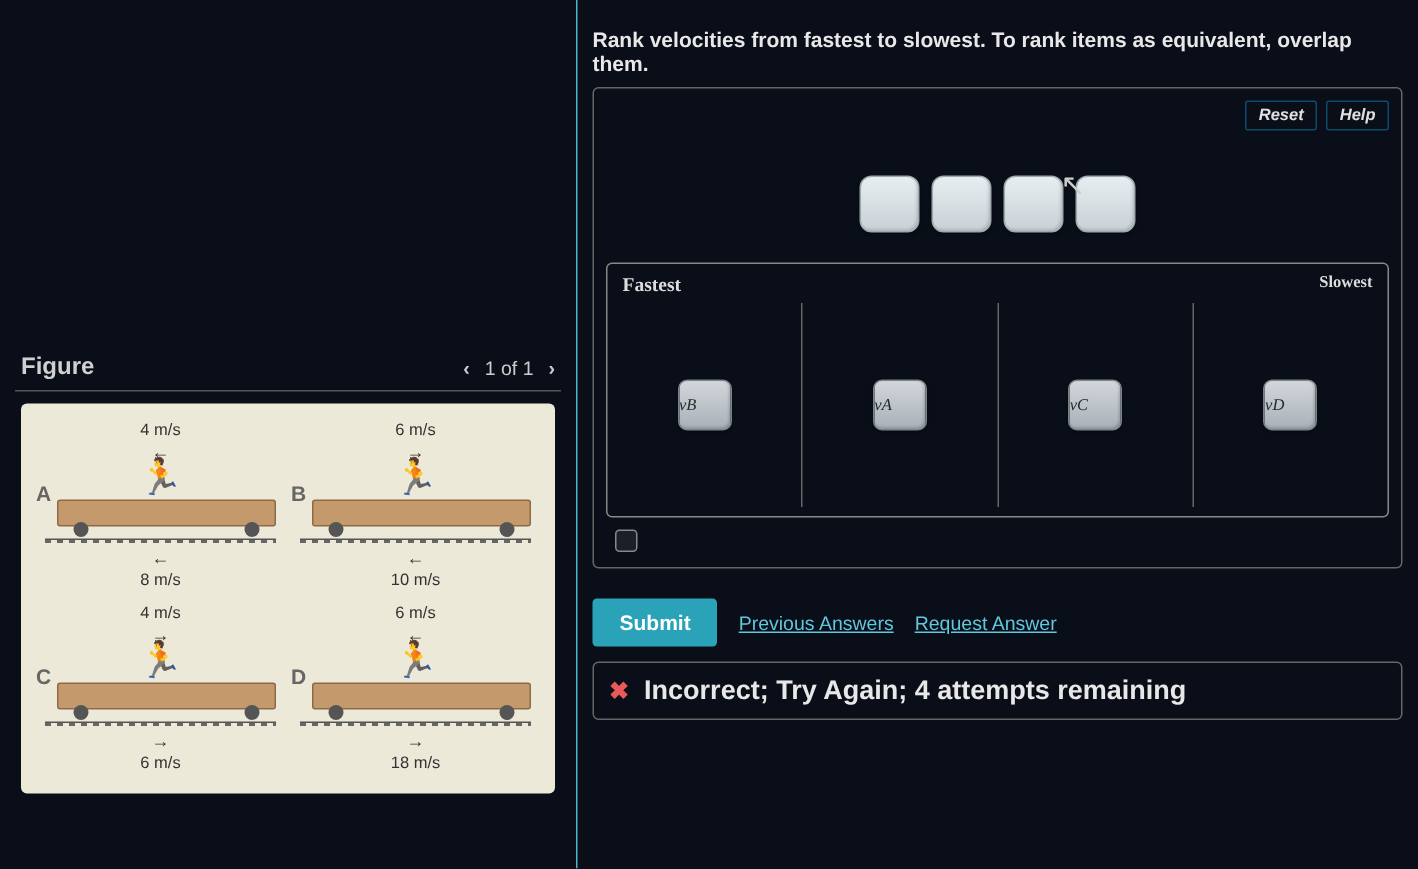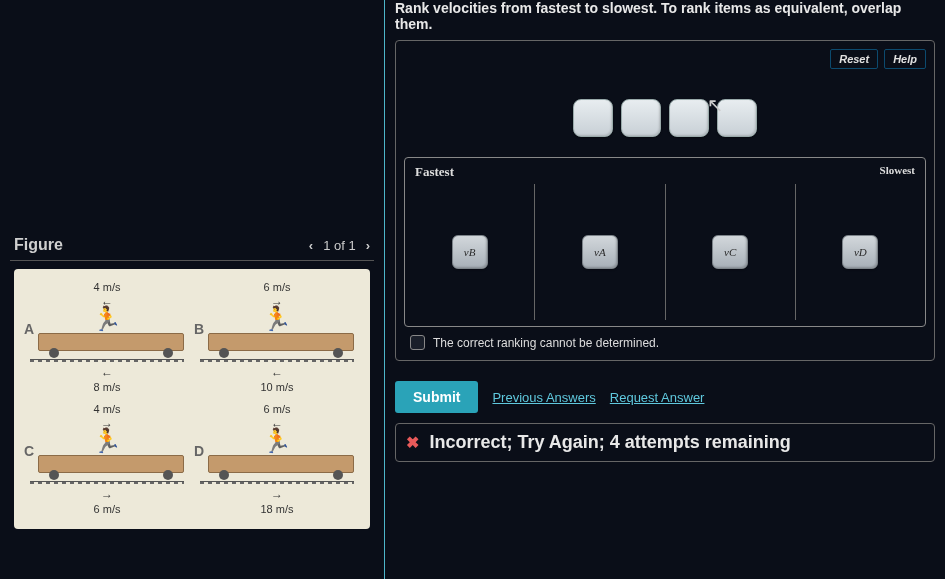--- a/index.html
+++ b/index.html
@@ -134,21 +134,21 @@
       position: absolute;
       top: 80px;
       left: 6px;
       right: 6px;
       height: 3px;
       background: repeating-linear-gradient(90deg, #666 0 4px, transparent 4px 8px);
       border-top: 1px solid #555;
     }
     .right-panel {
       flex: 1;
-      padding: 0 10px;
+      padding: 18px 10px;
       display: flex;
       flex-direction: column;
     }
     .instruction {
       font-size: 14px;
       font-weight: bold;
       color: #e8e8e8;
       margin-bottom: 8px;
     }
     .sort-area {
@@ -230,21 +230,21 @@
     }
     .rank-col:last-child { border-right: none; }
     .rank-tile {
       width: 36px;
       height: 34px;
       background: linear-gradient(#d2d7db, #a8b0b8);
       border: 1px solid #7c8389;
       border-radius: 6px;
       display: flex;
       align-items: center;
-      justify-content: center;
+      justify-content: flex-start;
       font-size: 11px;
       color: #2a2a2a;
       cursor: grab;
       box-shadow: inset -1px -1px 2px rgba(0,0,0,.2), 0 1px 2px rgba(0,0,0,.3);
     }
     .sub-tag {
       font-style: italic;
     }
     .cannot-row {
       display: flex;
@@ -402,21 +402,20 @@
         </div>
         <div class="rank-col">
           <div class="rank-tile">
               <span class="sub-tag">vD</span>
             </div>
         </div>
       </div>
     </div>
     <div class="cannot-row">
       <div class="chk"></div>
-      <span>The correct ranking cannot be determined.</span>
     </div>
   </div>
 
   <div class="action-row">
     <button class="submit-btn">Submit</button>
     <a class="link">Previous Answers</a>
     <a class="link">Request Answer</a>
   </div>
 
   <div class="feedback-box">

